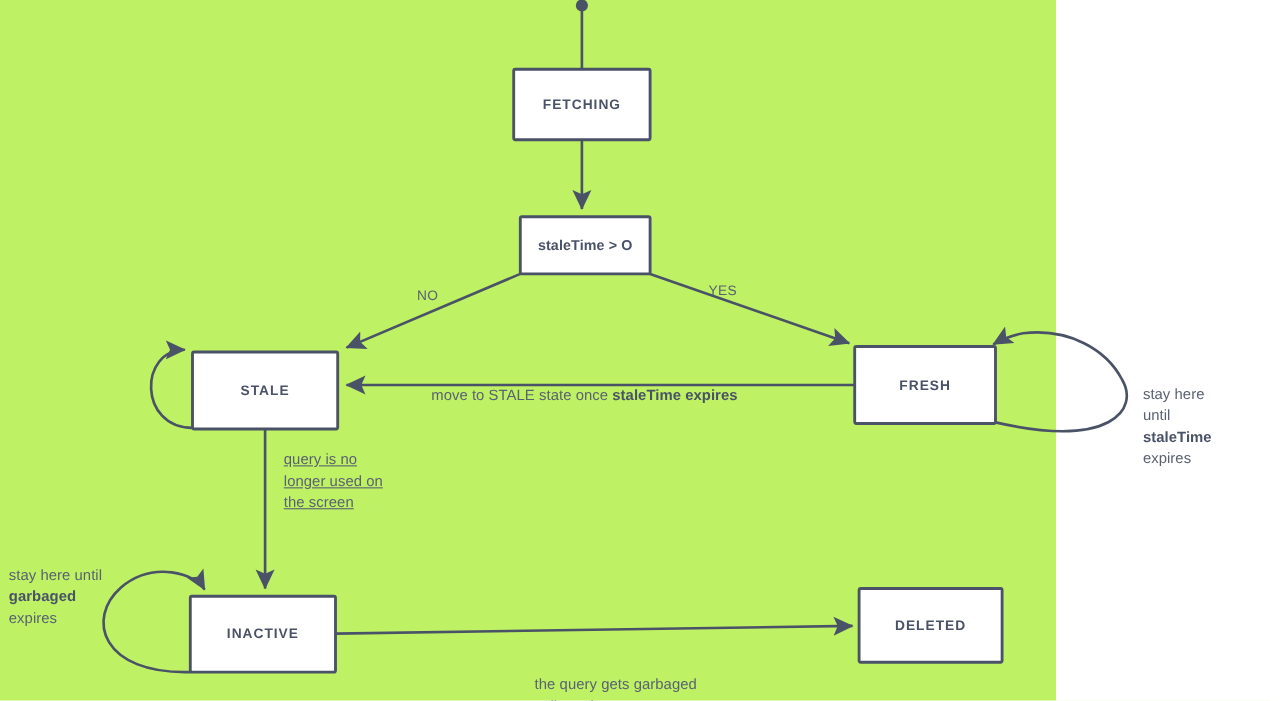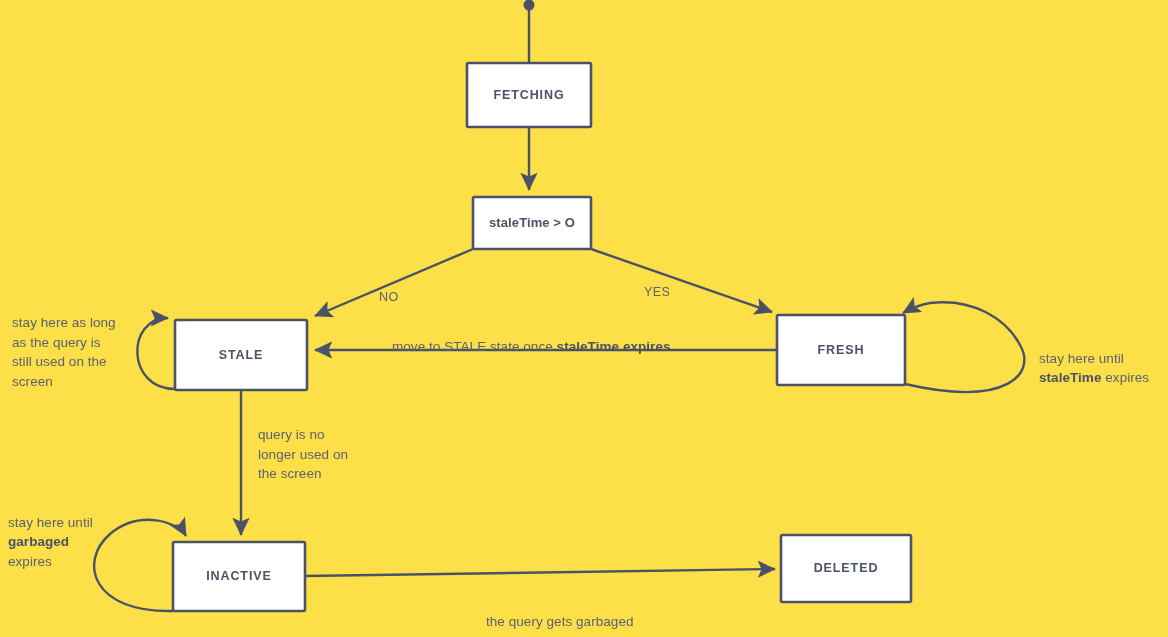--- a/index.html
+++ b/index.html
@@ -9,23 +9,23 @@
     background: #ffffff;
   }
   body {
     font-family: "Liberation Sans", sans-serif;
     width: 1168px;
     height: 637px;
     overflow: hidden;
   }
   #diagram-root {
     position: relative;
-    width: 1168px;
+    width: 960px;
     height: 637px;
-    background: #fde047;
+    background: #bef264;
   }
   svg.canvas {
     position: absolute;
     top: 0;
     left: 0;
     width: 1168px;
     height: 637px;
   }
   .node-rect {
     fill: #ffffff;
@@ -77,21 +77,20 @@
   .edge-text b {
     font-weight: bold;
     color: #4a5268;
   }
   .branch-label {
     position: absolute;
     font-family: "Liberation Sans", sans-serif;
     font-size: 12.5px;
     color: #5a6173;
     letter-spacing: 0.4px;
-    margin-top: 28px;
   }
   .note-text {
     position: absolute;
     font-family: "Liberation Sans", sans-serif;
     font-size: 13.5px;
     color: #5a6173;
     line-height: 19.5px;
     white-space: pre-line;
     letter-spacing: 0.05px;
   }
@@ -161,36 +160,32 @@
 
     <g>
       <rect class="node-rect" x="781" y="535" width="130" height="67" rx="1.5"></rect>
       <text class="node-label" x="846" y="569">DELETED</text>
     </g>
   </svg>
 
   <div class="branch-label" style="left:379px; top:262px;">NO</div>
   <div class="branch-label" style="left:644px; top:257px;">YES</div>
 
-  <div class="edge-text" style="left:392px; top:317px;text-align:right;">
+  <div class="edge-text" style="left:392px; top:330px;text-align:right;">
     <span>move to STALE state once </span><b>staleTime expires</b>
   </div>
 
-  <div class="edge-text" style="left:258px; top:425px;">query is no
+  <div class="edge-text" style="left:258px; top:408px;text-decoration:underline;">query is no
 longer used on
 the screen</div>
 
 
   <div class="edge-text" style="left:452px; top:612px;margin-left:34px;">the query gets garbaged
 collected</div>
 
-  <div class="note-text" style="left:12px; top:313px;">stay here as long
-as the query is
-still used on the
-screen</div>
 
   <div class="note-text" style="left:1039px; top:329px;">
     <span>stay here until
 </span><b>staleTime</b><span> expires</span>
   </div>
 
   <div class="note-text" style="left:8px; top:493px;">
     <span>stay here until
 </span><b>garbaged</b><span>
 expires</span>

